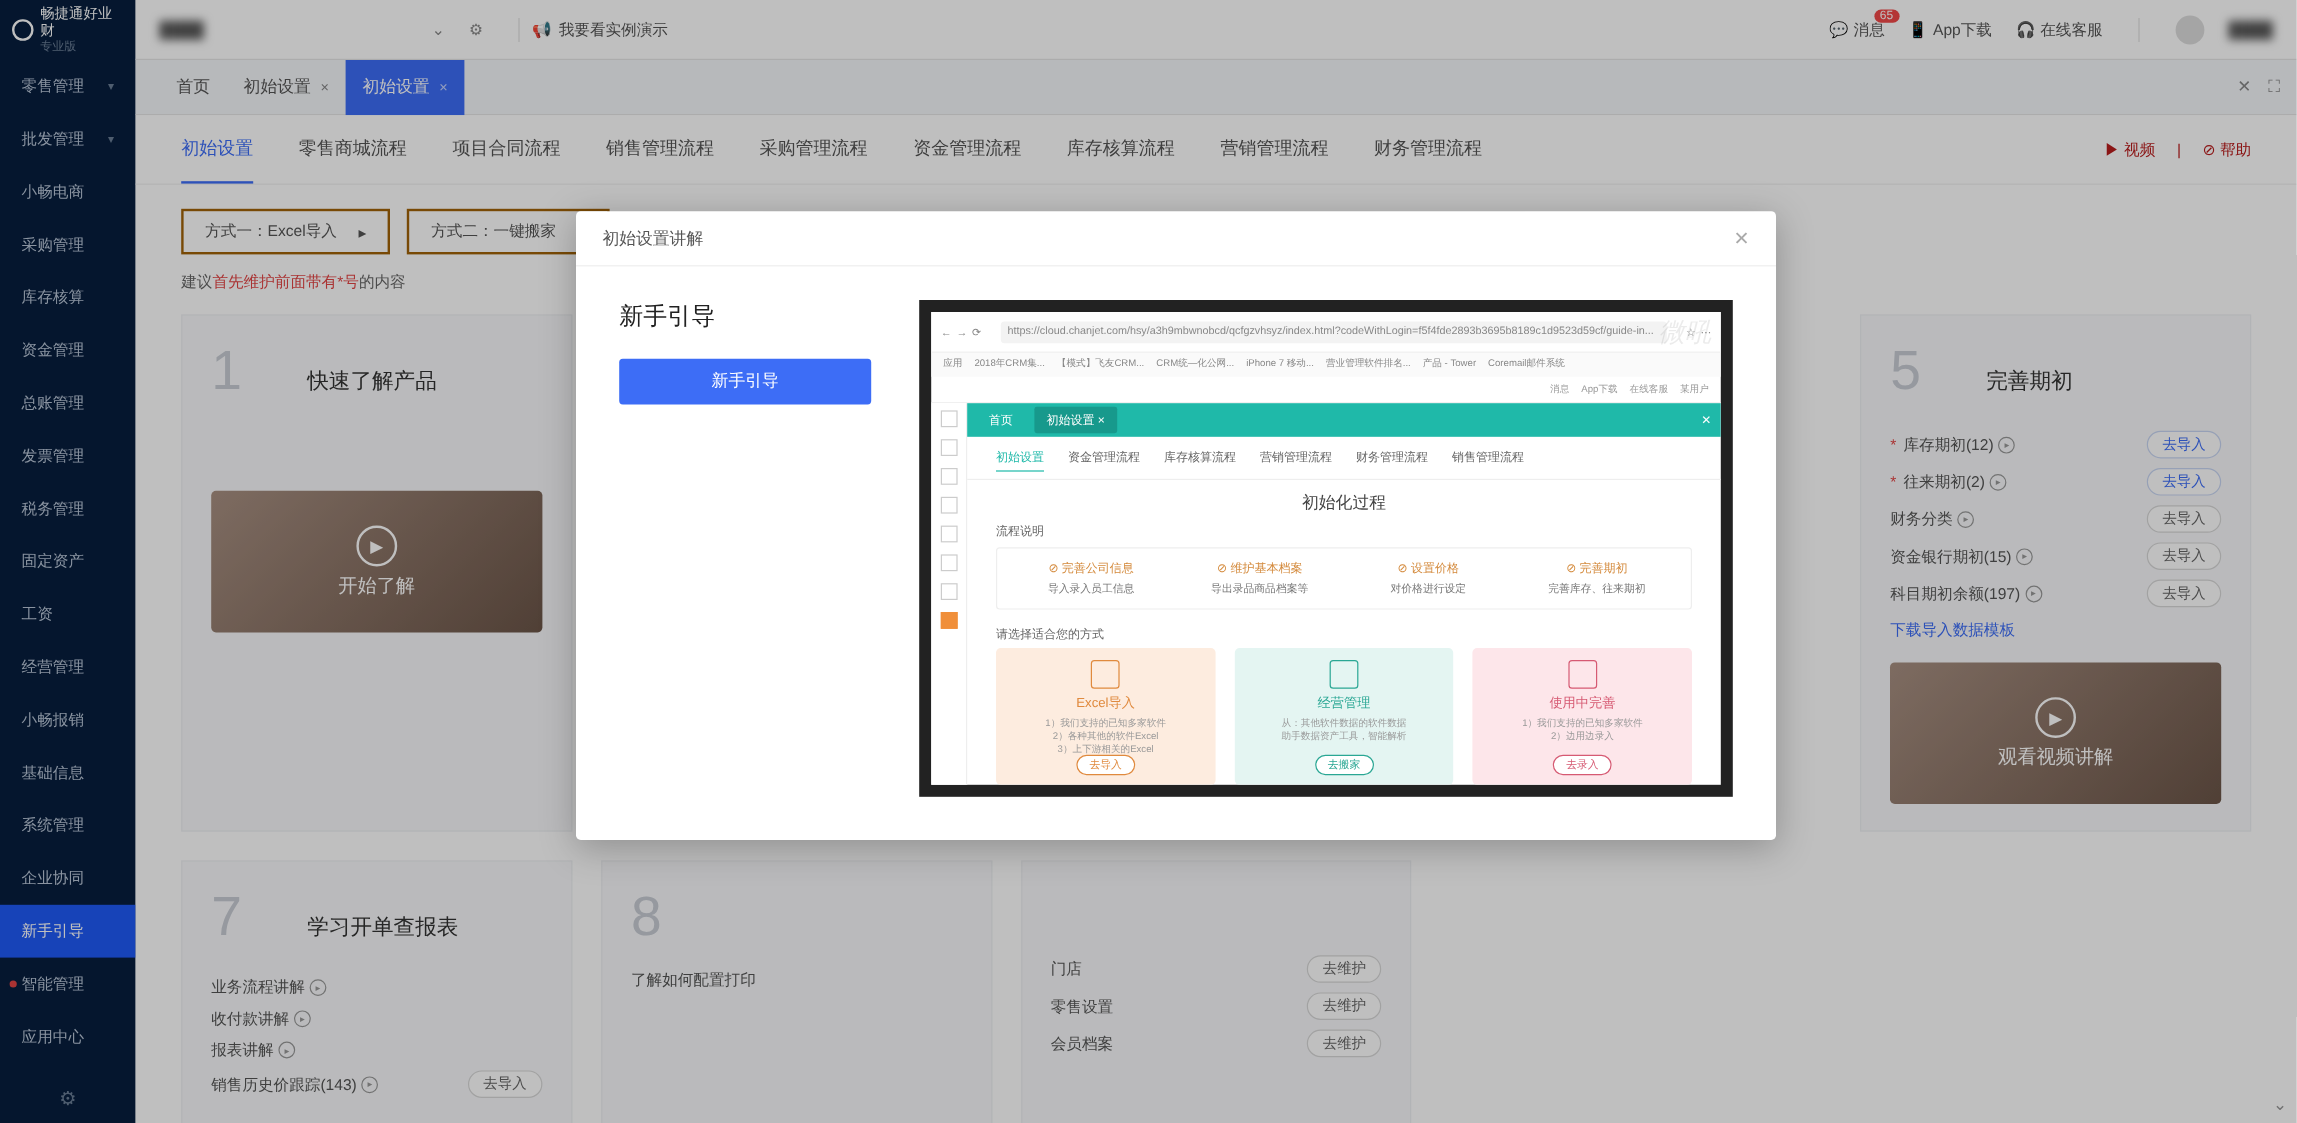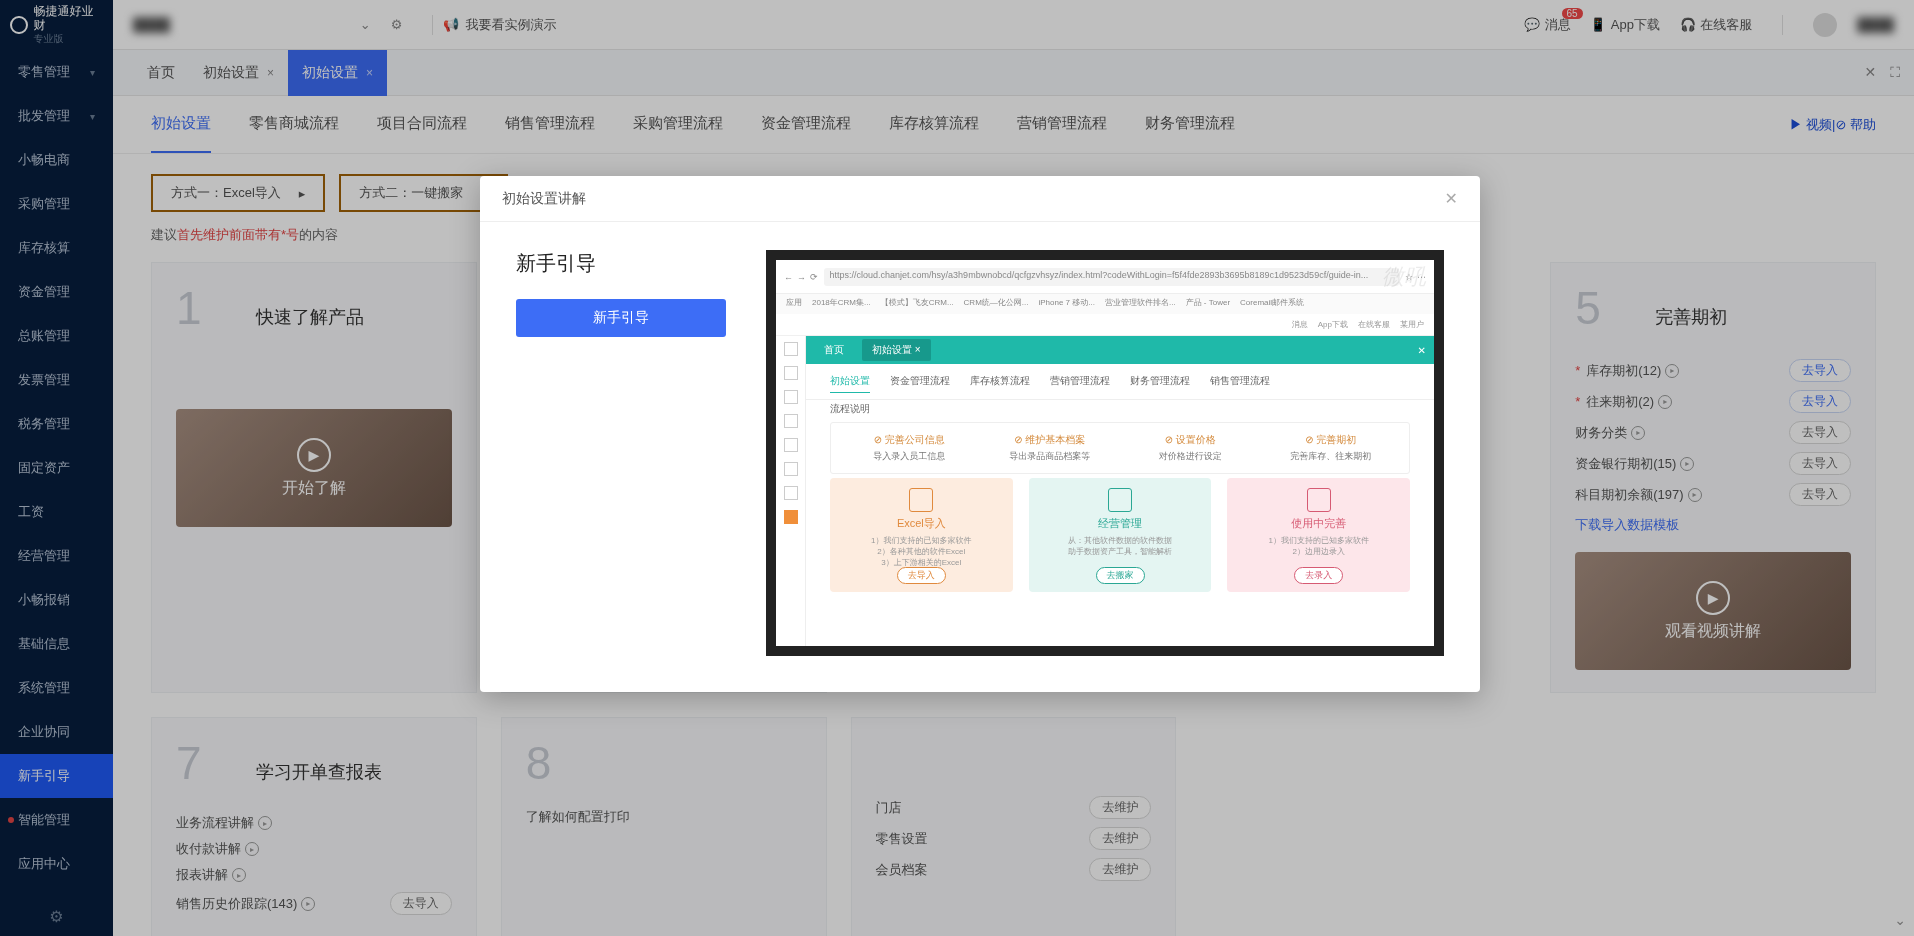--- a/index.html
+++ b/index.html
@@ -31,21 +31,21 @@
 
 .tabsbar { position: absolute; left: 113px; top: 50px; right: 0; height: 46px; background: #f5f7fa; border-bottom: 1px solid #e6e6e6; display: flex; align-items: center; padding-left: 20px; font-size: 14px; }
 .tabsbar .tab { padding: 0 14px; height: 46px; display: flex; align-items: center; gap: 8px; color: #555; cursor: pointer; }
 .tabsbar .tab.active { background: #3d6df6; color: #fff; }
 .tabsbar .tab .x { font-size: 12px; opacity: .7; }
 .tabsbar .right-icons { margin-left: auto; display: flex; gap: 14px; padding-right: 14px; color: #888; }
 
 .subnav { position: absolute; left: 113px; top: 96px; right: 0; height: 58px; background: #fff; display: flex; align-items: center; padding: 0 38px; gap: 38px; font-size: 15px; border-bottom: 1px solid #eee; }
 .subnav .item { color: #555; padding: 18px 0; cursor: pointer; }
 .subnav .item.active { color: #3d6df6; border-bottom: 2px solid #3d6df6; }
-.subnav .right { margin-left: auto; display: flex; font-size: 13px; color: #1d4ed8; align-items: center; }
+.subnav .right { margin-left: auto; display: flex; gap: 18px; font-size: 13px; color: #b91c1c; align-items: center; }
 
 .content { position: absolute; left: 113px; top: 154px; right: 0; bottom: 0; background: #fff; padding: 20px 38px; overflow: hidden; }
 .method-row { display: flex; gap: 14px; margin-bottom: 14px; }
 .method-chip { border: 2px solid #a16207; padding: 8px 18px; font-size: 13px; color: #555; background: #fff; display: flex; align-items: center; gap: 18px; }
 .advice { font-size: 13px; color: #666; margin-bottom: 18px; }
 .advice .red { color: #e34545; }
 
 .cards-row { display: flex; gap: 24px; }
 .card { flex: 1 1 0; background: #f8f9fb; border: 1px solid #eef0f3; padding: 22px 24px; position: relative; min-height: 315px; }
 .card .num { font-size: 46px; color: #c8ccd4; font-weight: 300; position: absolute; left: 24px; top: 18px; }
@@ -67,21 +67,21 @@
 .modal { position: absolute; left: 480px; top: 176px; width: 1000px; background: #fff; border-radius: 4px; box-shadow: 0 6px 30px rgba(0,0,0,.25); z-index: 101; }
 .modal-head { height: 46px; display: flex; align-items: center; padding: 0 22px; border-bottom: 1px solid #eee; font-size: 14px; color: #555; }
 .modal-head .close { margin-left: auto; color: #aaa; font-size: 16px; cursor: pointer; }
 .modal-body { padding: 28px 36px 36px; display: flex; gap: 40px; min-height: 470px; }
 .modal-left { width: 210px; }
 .modal-left h3 { font-size: 20px; color: #222; margin-bottom: 22px; font-weight: 500; }
 .modal-left .btn { background: #3d6df6; color: #fff; font-size: 14px; padding: 10px 0; text-align: center; border-radius: 3px; width: 100%; }
 .modal-right { flex: 1; background: #222; padding: 10px; }
 .modal-right .inner { background: #fff; height: 100%; min-height: 370px; position: relative; overflow: hidden; }
 .mock-topbar { height: 34px; background: #fff; border-bottom: 1px solid #eee; display: flex; align-items: center; padding: 0 8px; gap: 4px; font-size: 9px; color: #888; }
-.mock-url { flex: 1; background: #f3f3f3; height: 18px; border-radius: 3px; margin: 0 2px; padding: 2px 6px; overflow: hidden; }
+.mock-url { flex: 1; background: #f3f3f3; height: 18px; border-radius: 3px; margin: 0 12px; padding: 2px 6px; overflow: hidden; }
 .mock-bookmarks { height: 20px; background: #fafafa; font-size: 8px; color: #888; padding: 3px 10px; display: flex; gap: 10px; }
 .mock-app { display: flex; height: calc(100% - 54px); }
 .mock-side { width: 30px; background: #fff; border-right: 1px solid #eee; display: flex; flex-direction: column; align-items: center; padding-top: 6px; gap: 10px; }
 .mock-side .sq { width: 14px; height: 14px; border: 1px solid #ccc; }
 .mock-side .sq.orange { background: #f08f3a; border-color: #f08f3a; }
 .mock-main { flex: 1; }
 .mock-tabs { height: 28px; background: #1fb9a9; display: flex; align-items: center; padding: 0 8px; gap: 8px; font-size: 10px; color: #fff; }
 .mock-tabs .t { padding: 4px 10px; }
 .mock-tabs .t.dark { background: #17998c; border-radius: 2px; }
 .mock-subtabs { display: flex; gap: 20px; padding: 10px 24px 6px; font-size: 10px; color: #666; border-bottom: 1px solid #eee; }
@@ -471,39 +471,41 @@
               <span style="margin-left:auto">✕</span>
             </div>
             <div class="mock-subtabs" id="mock-sub">
                 <span class="s active">初始设置</span>
                 <span class="s">资金管理流程</span>
                 <span class="s">库存核算流程</span>
                 <span class="s">营销管理流程</span>
                 <span class="s">财务管理流程</span>
                 <span class="s">销售管理流程</span>
               </div>
+            <div class="mock-title">初始化过程</div>
             <div class="mock-choose" style="padding-top:2px;padding-bottom:2px"><span>流程说明</span></div>
             <div class="mock-steps" id="mock-steps">
                 <div class="mock-step">
                   <div class="h">⊘ 完善公司信息</div>
                   <div>导入录入员工信息</div>
                 </div>
                 <div class="mock-step">
                   <div class="h">⊘ 维护基本档案</div>
                   <div>导出录品商品档案等</div>
                 </div>
                 <div class="mock-step">
                   <div class="h">⊘ 设置价格</div>
                   <div>对价格进行设定</div>
                 </div>
                 <div class="mock-step">
                   <div class="h">⊘ 完善期初</div>
                   <div>完善库存、往来期初</div>
                 </div>
               </div>
+            <div class="mock-choose"><span>请选择适合您的方式</span></div>
             <div class="mock-options" id="mock-opts">
                 <div class="mock-opt o1"><div class="ic"></div><div class="tt">Excel导入</div><div class="dd">1）我们支持的已知多家软件<br>2）各种其他的软件Excel<br>3）上下游相关的Excel</div><div class="go">去导入</div></div>
                 <div class="mock-opt o2"><div class="ic"></div><div class="tt">经营管理</div><div class="dd">从：其他软件数据的软件数据<br>助手数据资产工具，智能解析</div><div class="go">去搬家</div></div>
                 <div class="mock-opt o3"><div class="ic"></div><div class="tt">使用中完善</div><div class="dd">1）我们支持的已知多家软件<br>2）边用边录入</div><div class="go">去录入</div></div>
               </div>
           </div>
         </div>
       </div>
     </div>
   </div>

